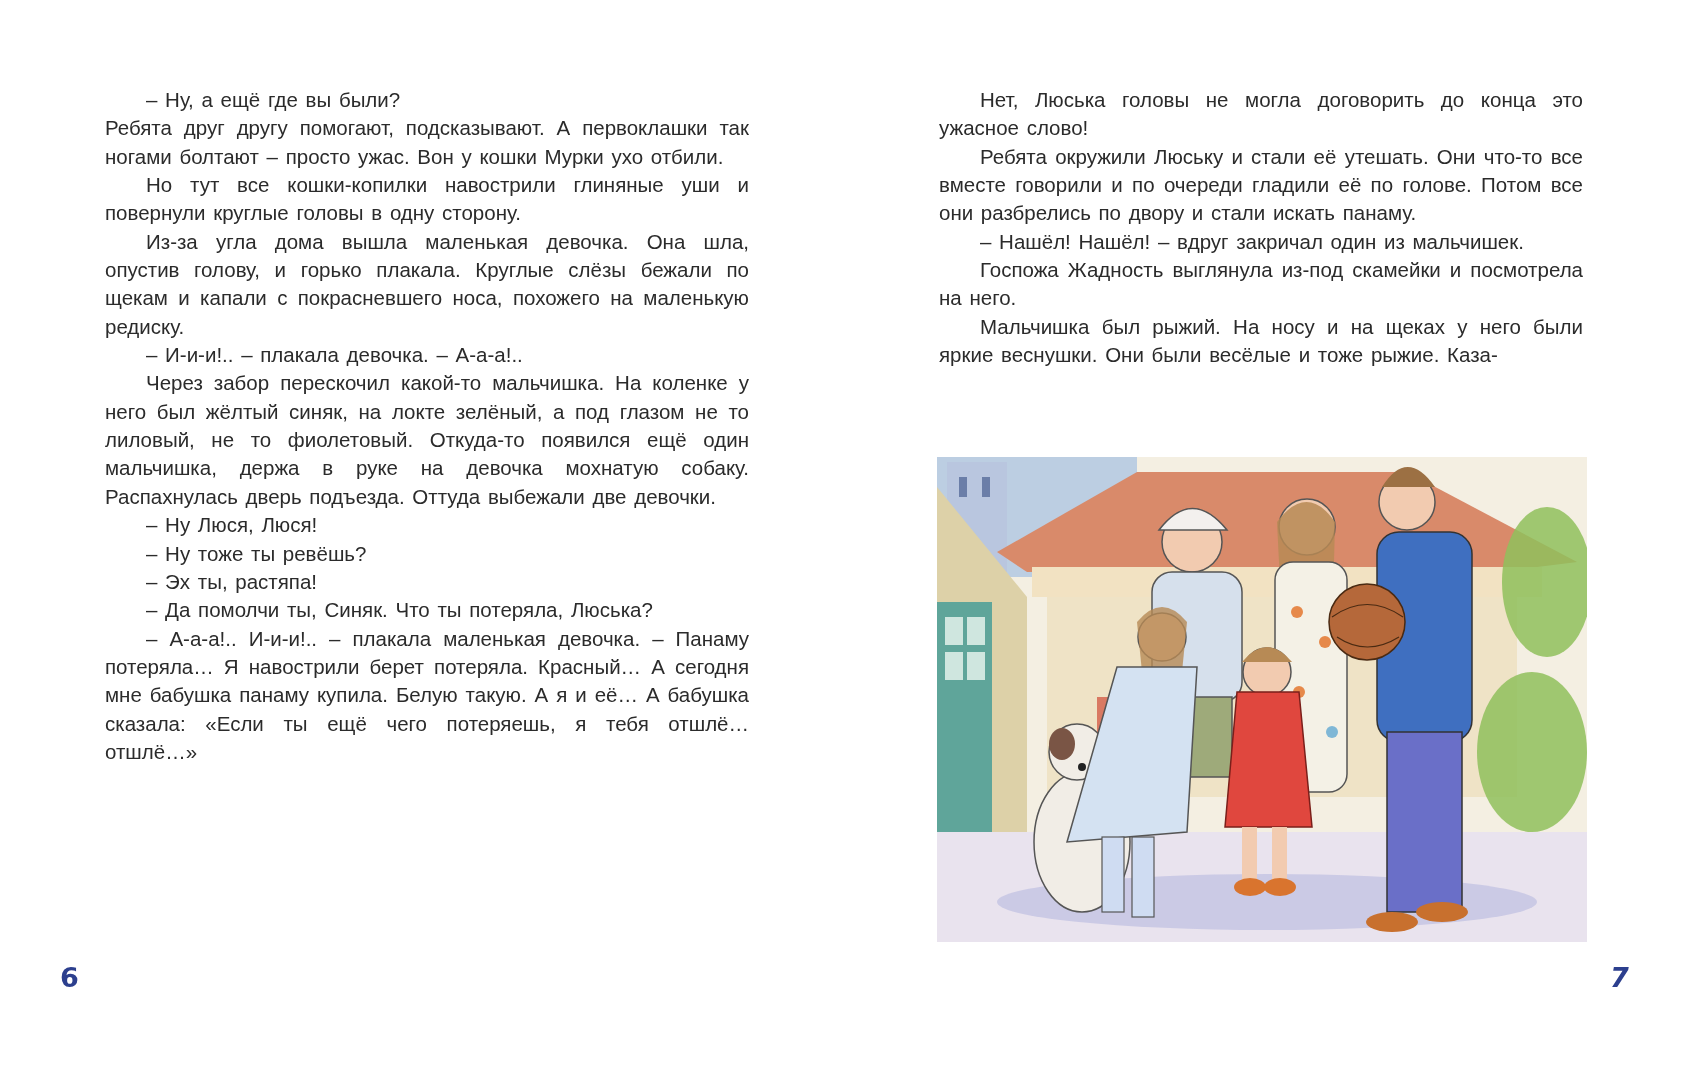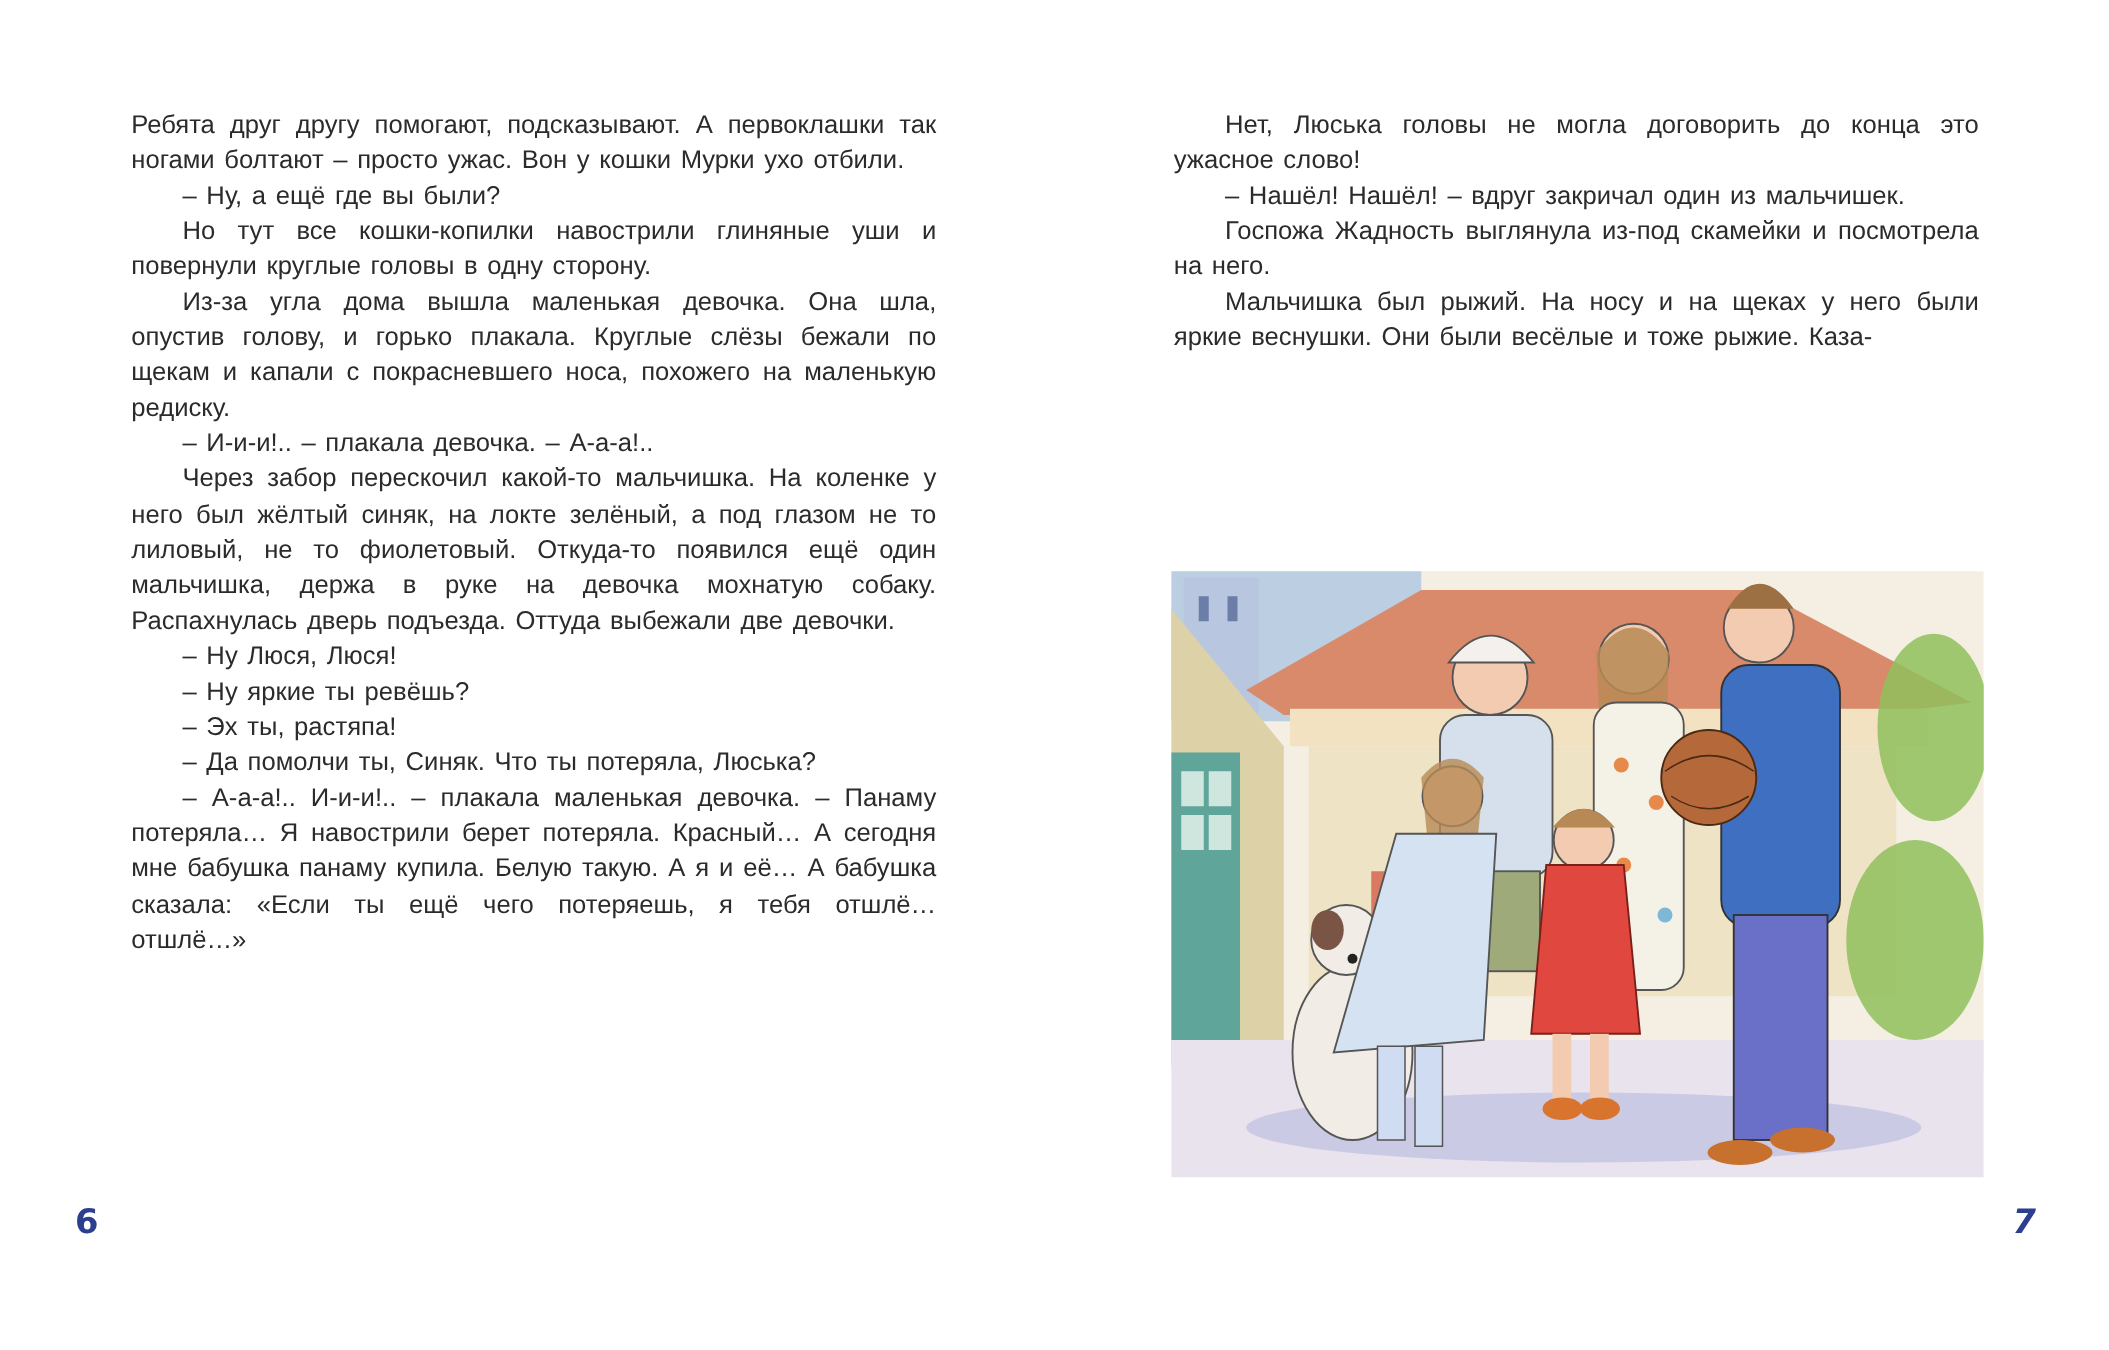--- a/index.html
+++ b/index.html
@@ -36,38 +36,39 @@
   }
   .illustration svg { width: 100%; height: 100%; display: block; }
 </style>
 </head>
 <body>
 
 <div class="spread">
 
   <div class="page page-left">
     <div class="column">
+      <p class="para">– Ну, а ещё где вы были?</p>
       <p class="para noindent">Ребята друг другу помогают, подсказывают. А первоклашки так ногами болтают – просто ужас. Вон у кошки Мурки ухо отбили.</p>
-      <p class="para">– Ну, а ещё где вы были?</p>
       <p class="para">Но тут все кошки-копилки навострили глиняные уши и повернули круглые головы в одну сторону.</p>
       <p class="para">Из-за угла дома вышла маленькая девочка. Она шла, опустив голову, и горько плакала. Круглые слёзы бежали по щекам и капали с покрасневшего носа, похожего на маленькую редиску.</p>
       <p class="para">– И-и-и!.. – плакала девочка. – А-а-а!..</p>
       <p class="para">Через забор перескочил какой-то мальчишка. На коленке у него был жёлтый синяк, на локте зелёный, а под глазом не то лиловый, не то фиолетовый. Откуда-то появился ещё один мальчишка, держа в руке на девочка мохнатую собаку. Распахнулась дверь подъезда. Оттуда выбежали две девочки.</p>
       <p class="para">– Ну Люся, Люся!</p>
-      <p class="para">– Ну яркие ты ревёшь?</p>
+      <p class="para">– Ну тоже ты ревёшь?</p>
       <p class="para">– Эх ты, растяпа!</p>
       <p class="para">– Да помолчи ты, Синяк. Что ты потеряла, Люська?</p>
       <p class="para">– А-а-а!.. И-и-и!.. – плакала маленькая девочка. – Панаму потеряла… Я навострили берет потеряла. Красный… А сегодня мне бабушка панаму купила. Белую такую. А я и её… А бабушка сказала: «Если ты ещё чего потеряешь, я тебя отшлё… отшлё…»</p>
     </div>
     <div class="page-number">6</div>
   </div>
 
   <div class="page page-right">
     <div class="column">
       <p class="para">Нет, Люська головы не могла договорить до конца это ужасное слово!</p>
+      <p class="para">Ребята окружили Люську и стали её утешать. Они что-то все вместе говорили и по очереди гладили её по голове. Потом все они разбрелись по двору и стали искать панаму.</p>
       <p class="para">– Нашёл! Нашёл! – вдруг закричал один из мальчишек.</p>
       <p class="para">Госпожа Жадность выглянула из-под скамейки и посмотрела на него.</p>
       <p class="para">Мальчишка был рыжий. На носу и на щеках у него были яркие веснушки. Они были весёлые и тоже рыжие. Каза-</p>
     </div>
 
     <div class="illustration" title="Watercolor illustration: children in a courtyard comforting a crying little girl in a red dress; a tall boy holding a leather ball, a boy in a cap, girls in dotted dresses, and a shaggy dog near a green door">
       <svg viewBox="0 0 650 510" preserveAspectRatio="none">
 
         <rect x="0" y="25" width="650" height="400" fill="#f4efe2"></rect>
         <rect x="0" y="25" width="200" height="120" fill="#a9c3e2" opacity="0.75"></rect>

